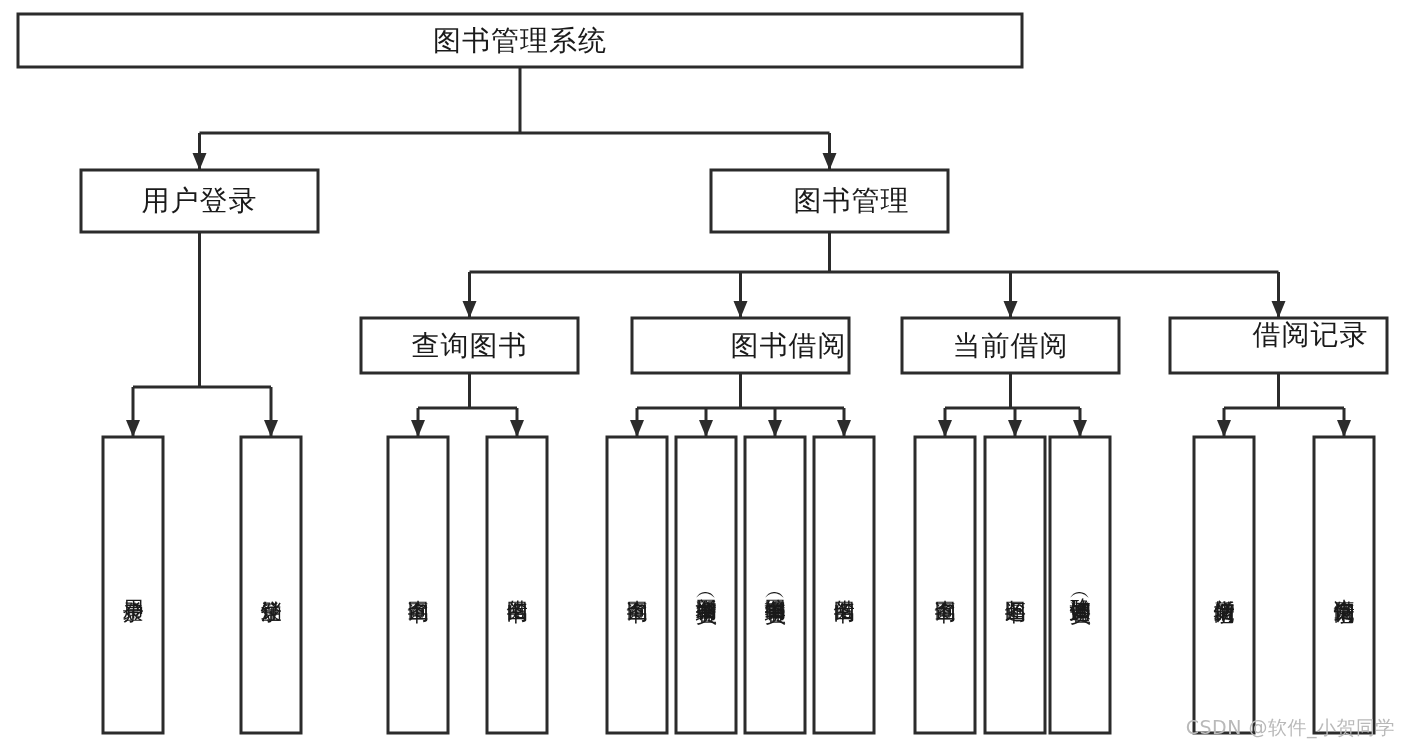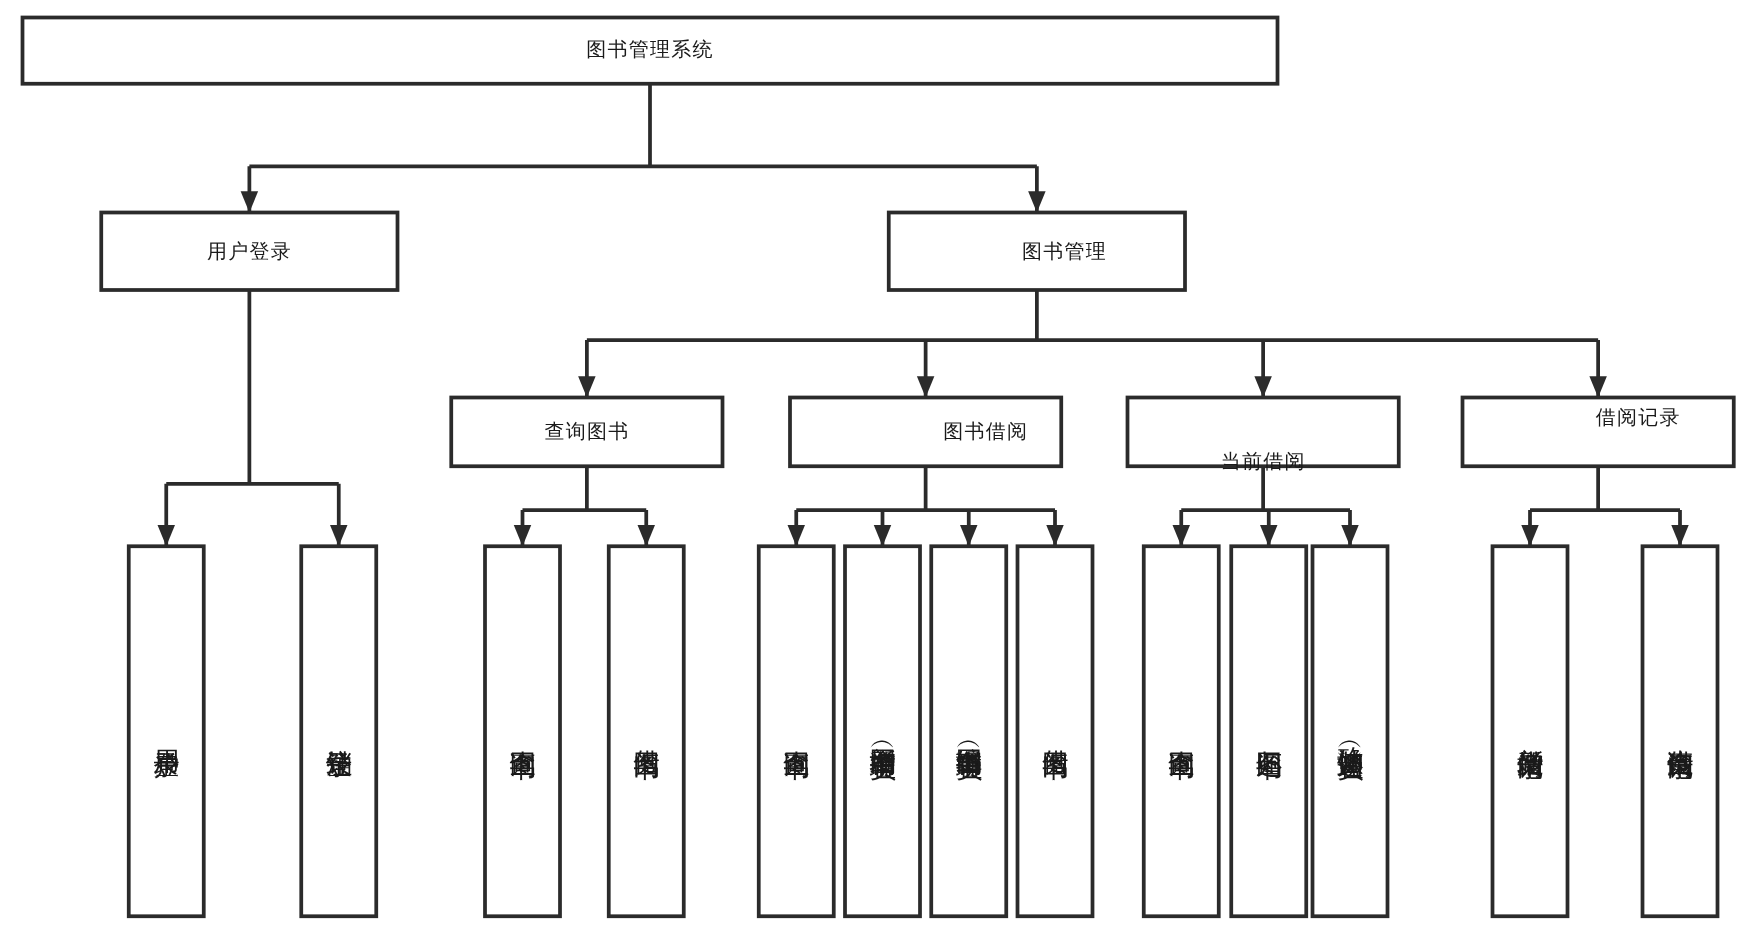--- a/index.html
+++ b/index.html
@@ -64,21 +64,21 @@
     color: #1a1a1a;
     letter-spacing: 1px;
     text-align: center;
     pointer-events: none;
   }
   .htext-wrap {
     position: absolute;
     display: flex;
     align-items: center;
     justify-content: center;
-    font-size: 16px;
+    font-size: 28px;
     color: #1a1a1a;
     letter-spacing: 1px;
     pointer-events: none;
   }
 </style>
 </head>
 <body>
 
 <div id="diagram-root">
 
@@ -160,31 +160,32 @@
         <rect x="1314" y="437" width="60" height="296" class="node-box"></rect>
       </g>
   </svg>
 
   <div id="labels-layer">
       <div class="htext-wrap" style="left: 18px; top: 14px; width: 1004px; height: 53px;">图书管理系统</div>
       <div class="htext-wrap" style="left: 81px; top: 170px; width: 237px; height: 62px;">用户登录</div>
       <div class="htext-wrap" style="left: 711px; top: 170px; width: 237px; height: 62px; padding-left: 22px;">图书管理</div>
       <div class="htext-wrap" style="left: 361px; top: 318px; width: 217px; height: 55px;">查询图书</div>
       <div class="htext-wrap" style="left: 632px; top: 318px; width: 217px; height: 55px; padding-left: 48px;">图书借阅</div>
-      <div class="htext-wrap" style="left: 902px; top: 318px; width: 217px; height: 55px; margin-top: 24px;">当前借阅</div>
+      <div class="htext-wrap" style="left: 902px; top: 318px; width: 217px; height: 55px;">当前借阅</div>
       <div class="htext-wrap" style="left: 1170px; top: 314px; width: 217px; height: 41px; margin-left: 32px;">借阅记录</div>
       <div class="vtext-wrap" style="left: 103px; top: 437px; width: 60px; height: 296px;">用户登录</div>
       <div class="vtext-wrap" style="left: 241px; top: 437px; width: 60px; height: 296px;">注销登录</div>
       <div class="vtext-wrap" style="left: 388px; top: 437px; width: 60px; height: 296px;">查询图书</div>
       <div class="vtext-wrap" style="left: 487px; top: 437px; width: 60px; height: 296px;">借阅图书</div>
       <div class="vtext-wrap" style="left: 607px; top: 437px; width: 60px; height: 296px;">查询图书</div>
       <div class="vtext-wrap" style="left: 676px; top: 437px; width: 60px; height: 296px;">新增图书（管理员）</div>
       <div class="vtext-wrap" style="left: 745px; top: 437px; width: 60px; height: 296px;">编辑图书（管理员）</div>
       <div class="vtext-wrap" style="left: 814px; top: 437px; width: 60px; height: 296px;">借阅图书</div>
       <div class="vtext-wrap" style="left: 915px; top: 437px; width: 60px; height: 296px;">查询图书</div>
       <div class="vtext-wrap" style="left: 985px; top: 437px; width: 60px; height: 296px;">归还图书</div>
       <div class="vtext-wrap" style="left: 1050px; top: 437px; width: 60px; height: 296px;">确认归还（管理员）</div>
       <div class="vtext-wrap" style="left: 1194px; top: 437px; width: 60px; height: 296px;">新增借阅记录</div>
       <div class="vtext-wrap" style="left: 1314px; top: 437px; width: 60px; height: 296px;">查询借阅记录</div>
     </div>
 
+  <div class="watermark">CSDN @软件_小贺同学</div>
 
 </div>
 
 </body></html>

